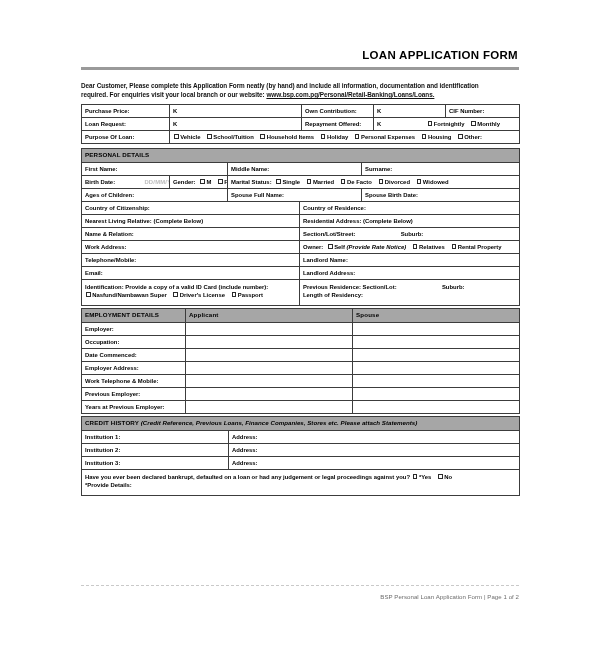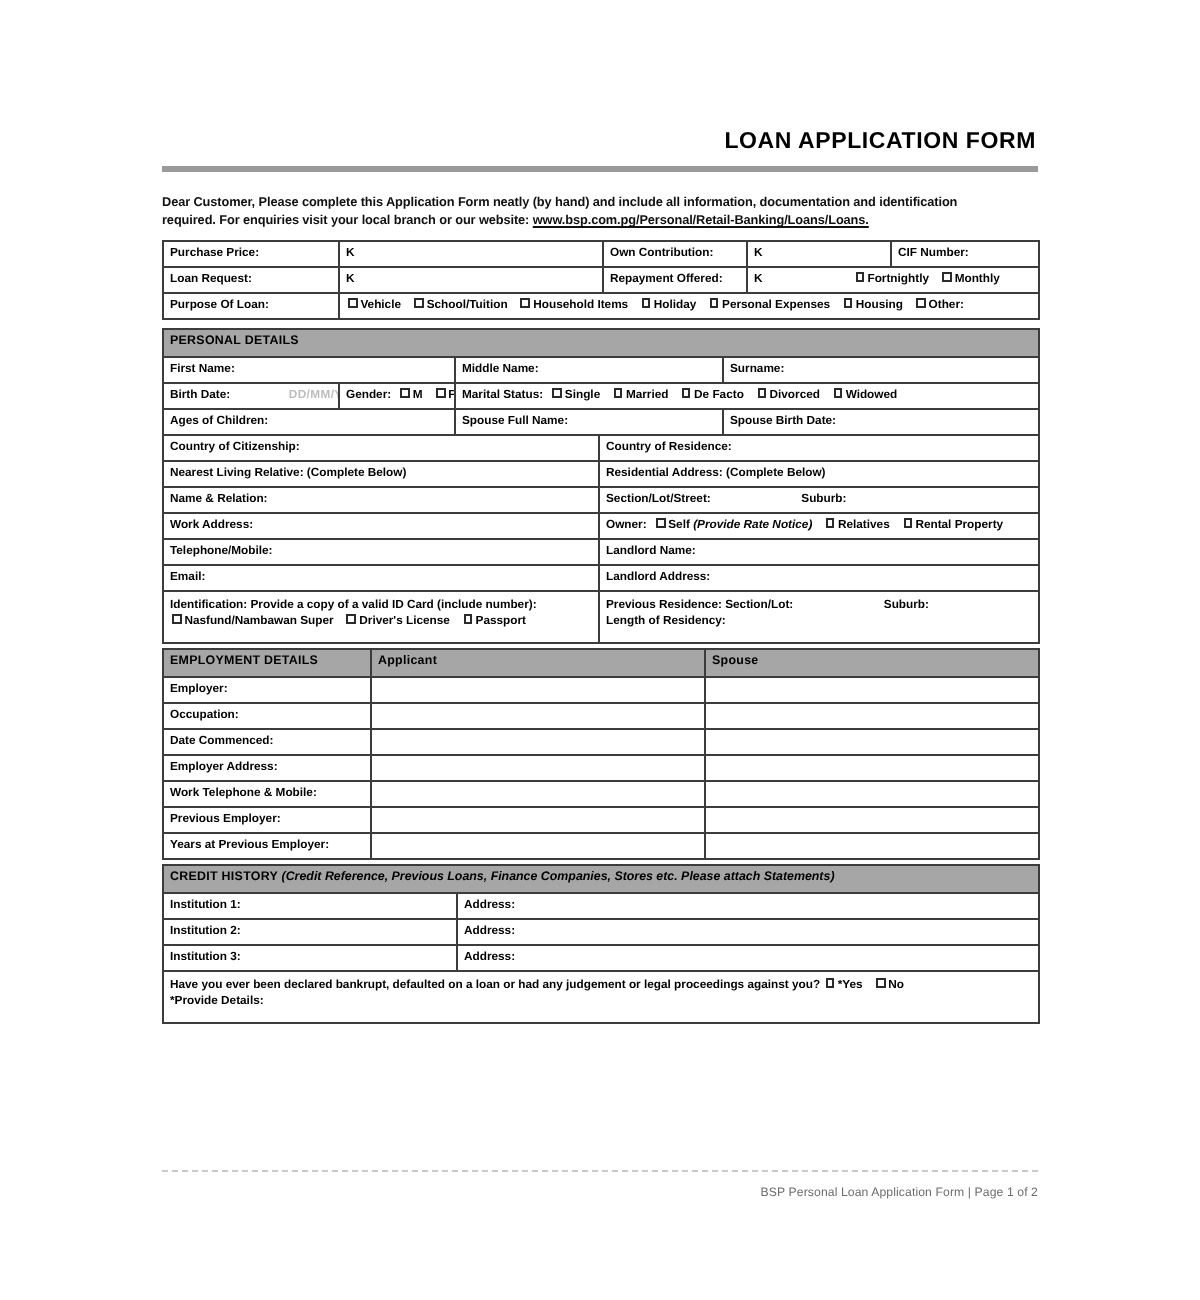--- a/index.html
+++ b/index.html
@@ -18,21 +18,21 @@
     position: relative;
     width: 600px;
     height: 650px;
     background: #ffffff;
     box-sizing: border-box;
     padding: 0;
   }
   .sheet {
     position: absolute;
     left: 81px;
-    top: 64px;
+    top: 48px;
     width: 438px;
   }
 
   
   .doc-title {
     text-align: right;
     font-size: 11.5px;
     font-weight: bold;
     letter-spacing: 0.3px;
     color: #000;

